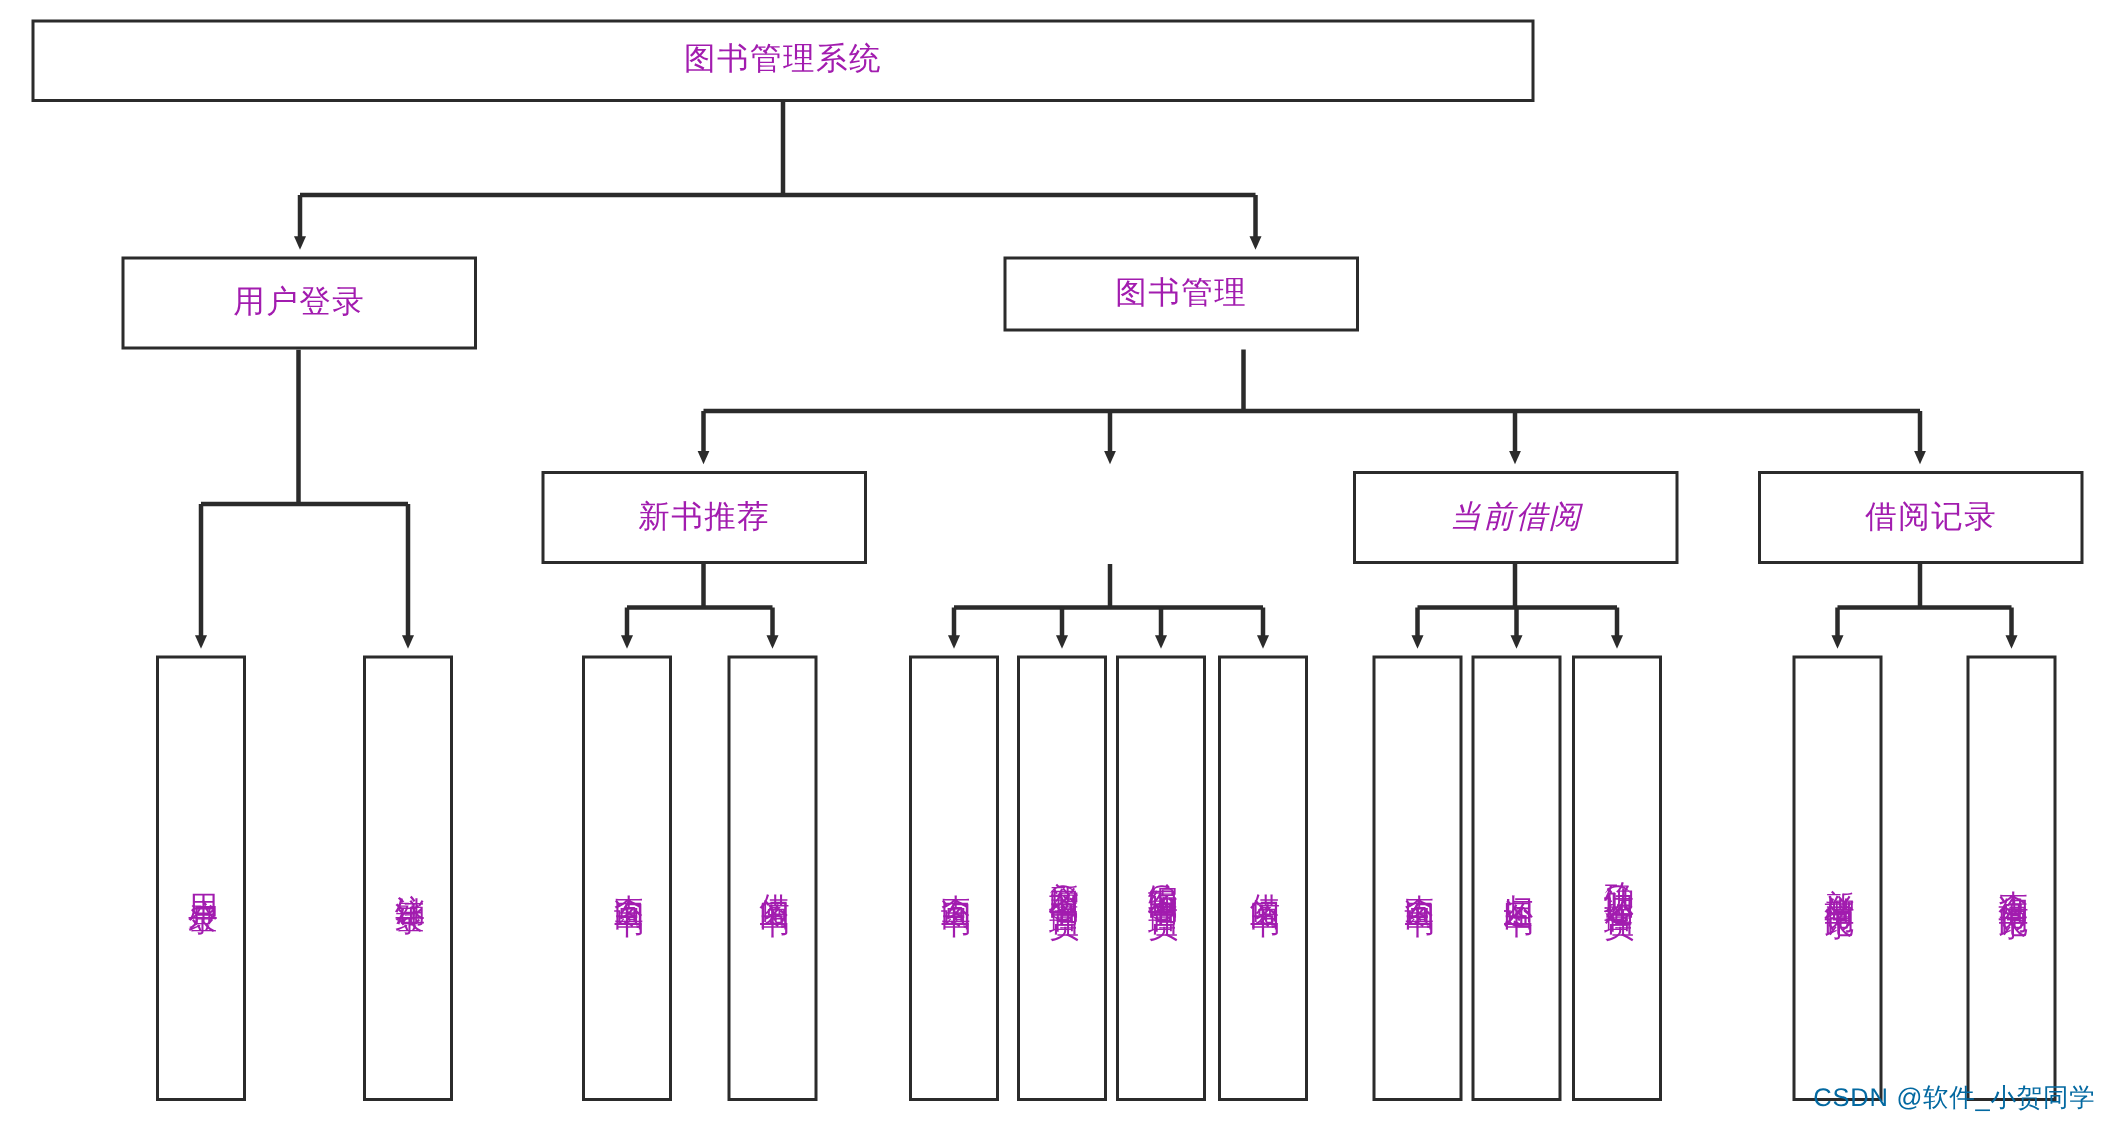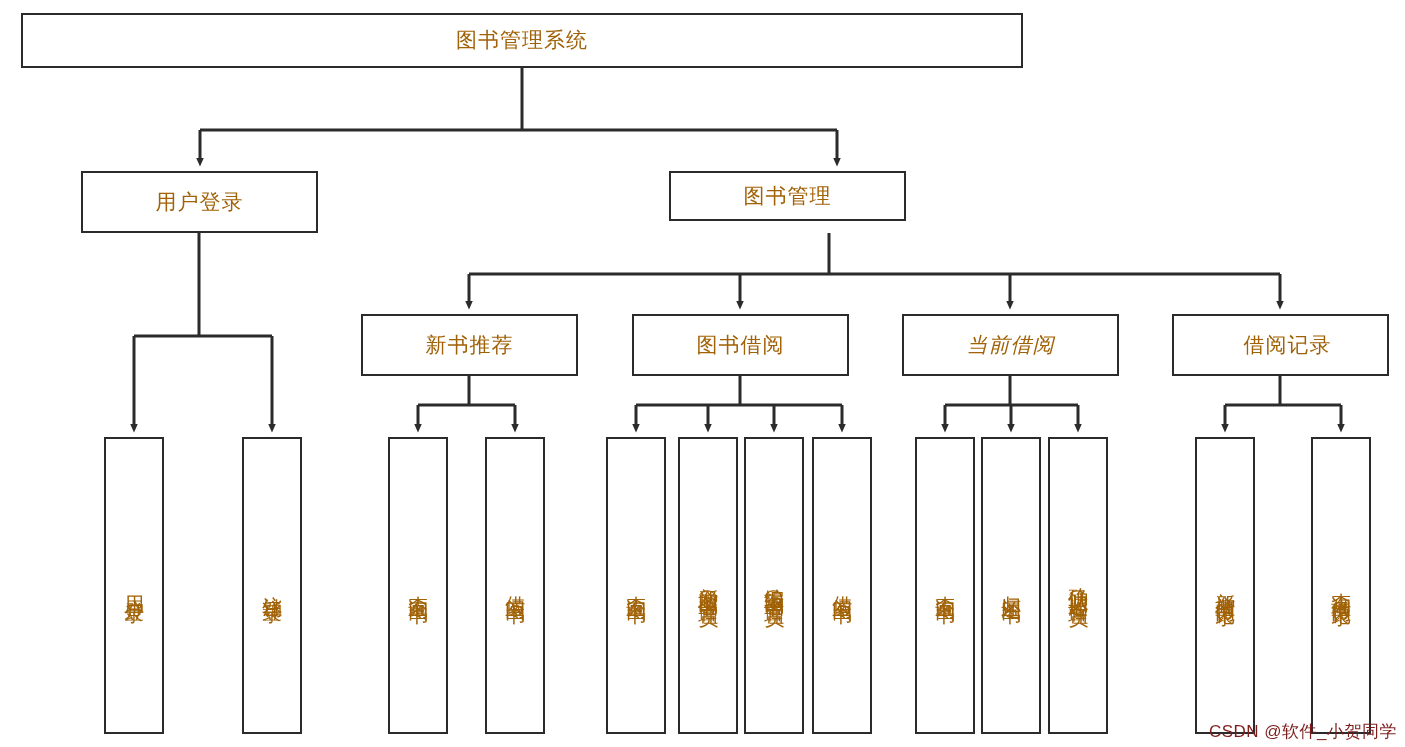--- a/index.html
+++ b/index.html
@@ -26,21 +26,21 @@
     pointer-events: none;
   }
   .node {
     position: absolute;
     box-sizing: border-box;
     border: 2.5px solid #2b2b2b;
     background: #ffffff;
     display: flex;
     align-items: center;
     justify-content: center;
-    color: #a16207;
+    color: #a21caf;
     line-height: 1.18;
     text-align: center;
   }
   .node.horiz {
     font-size: 21px;
     letter-spacing: 1px;
     padding: 2px 6px;
   }
   .node.vert {
     font-size: 20px;
@@ -58,21 +58,21 @@
     writing-mode: vertical-rl;
     text-orientation: upright;
     letter-spacing: 3px;
     white-space: nowrap;
   }
   #watermark {
     position: absolute;
     right: 8px;
     bottom: 4px;
     font-size: 17px;
-    color: #7f1d1d;
+    color: #0369a1;
     letter-spacing: 0.5px;
     white-space: nowrap;
     pointer-events: none;
   }
 </style>
 </head>
 <body>
 
 <div id="canvas">
 
@@ -133,23 +133,20 @@
   <div class="node horiz" style="left:81px; top:171px; width:237px; height:62px;">
     <span class="label">用户登录</span>
   </div>
   <div class="node horiz" style="left:669px; top:171px; width:237px; height:50px;">
     <span class="label">图书管理</span>
   </div>
 
   <div class="node horiz" style="left:361px; top:314px; width:217px; height:62px;">
     <span class="label">新书推荐</span>
   </div>
-  <div class="node horiz" style="left:632px; top:314px; width:217px; height:62px;">
-    <span class="label">图书借阅</span>
-  </div>
   <div class="node horiz" style="left:902px; top:314px; width:217px; height:62px;font-style:italic;">
     <span class="label">当前借阅</span>
   </div>
   <div class="node horiz" style="left:1172px; top:314px; width:217px; height:62px;padding-left:20px;">
     <span class="label">借阅记录</span>
   </div>
 
   <div class="node vert" style="left:104px; top:437px; width:60px; height:297px;">
     <span class="label">用户登录</span>
   </div>

